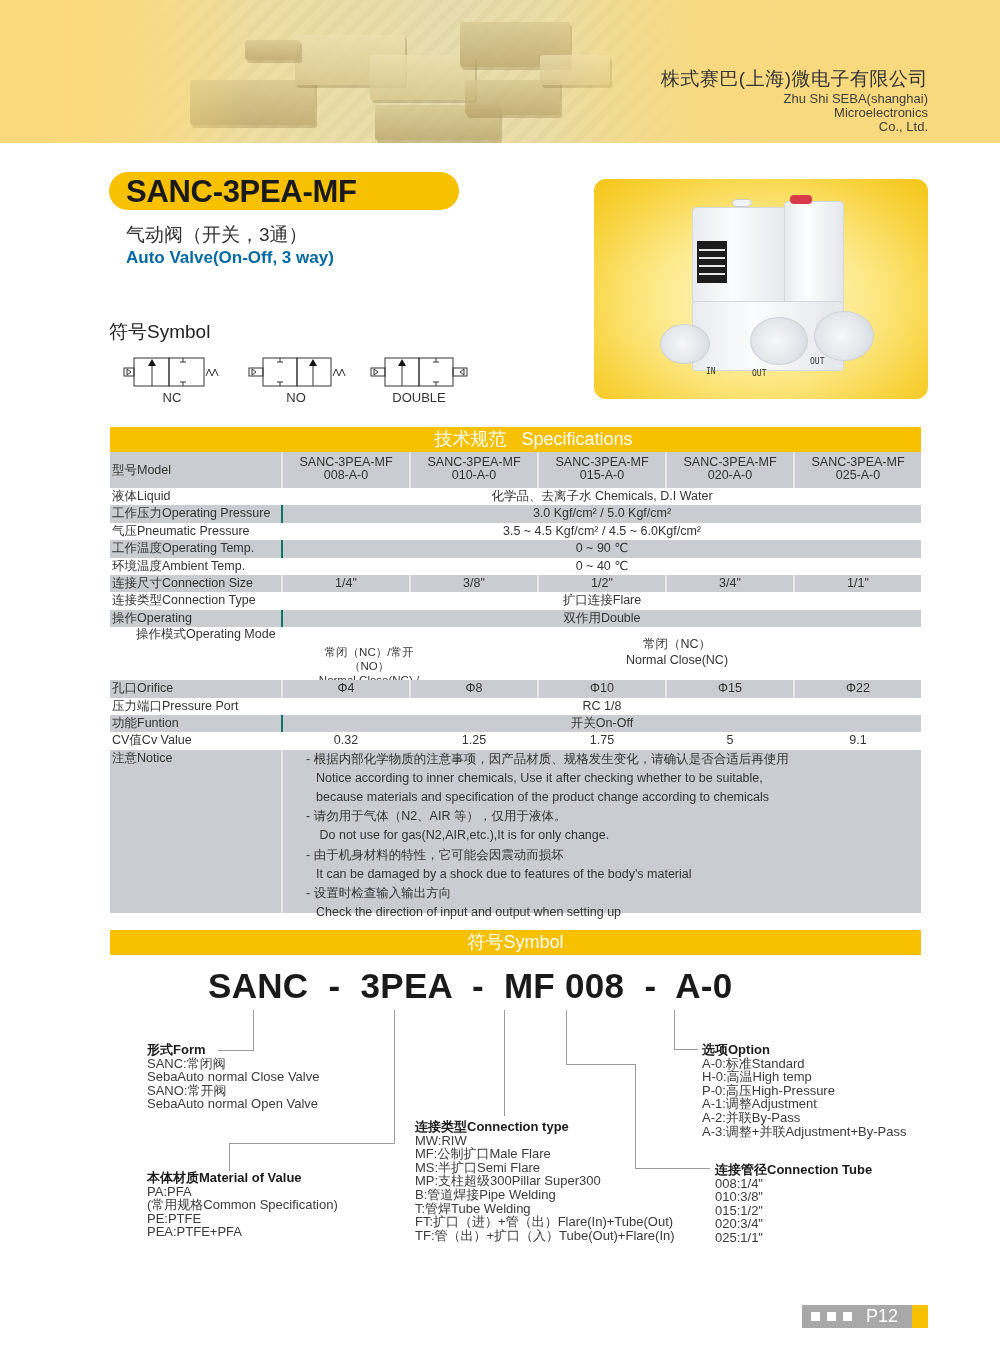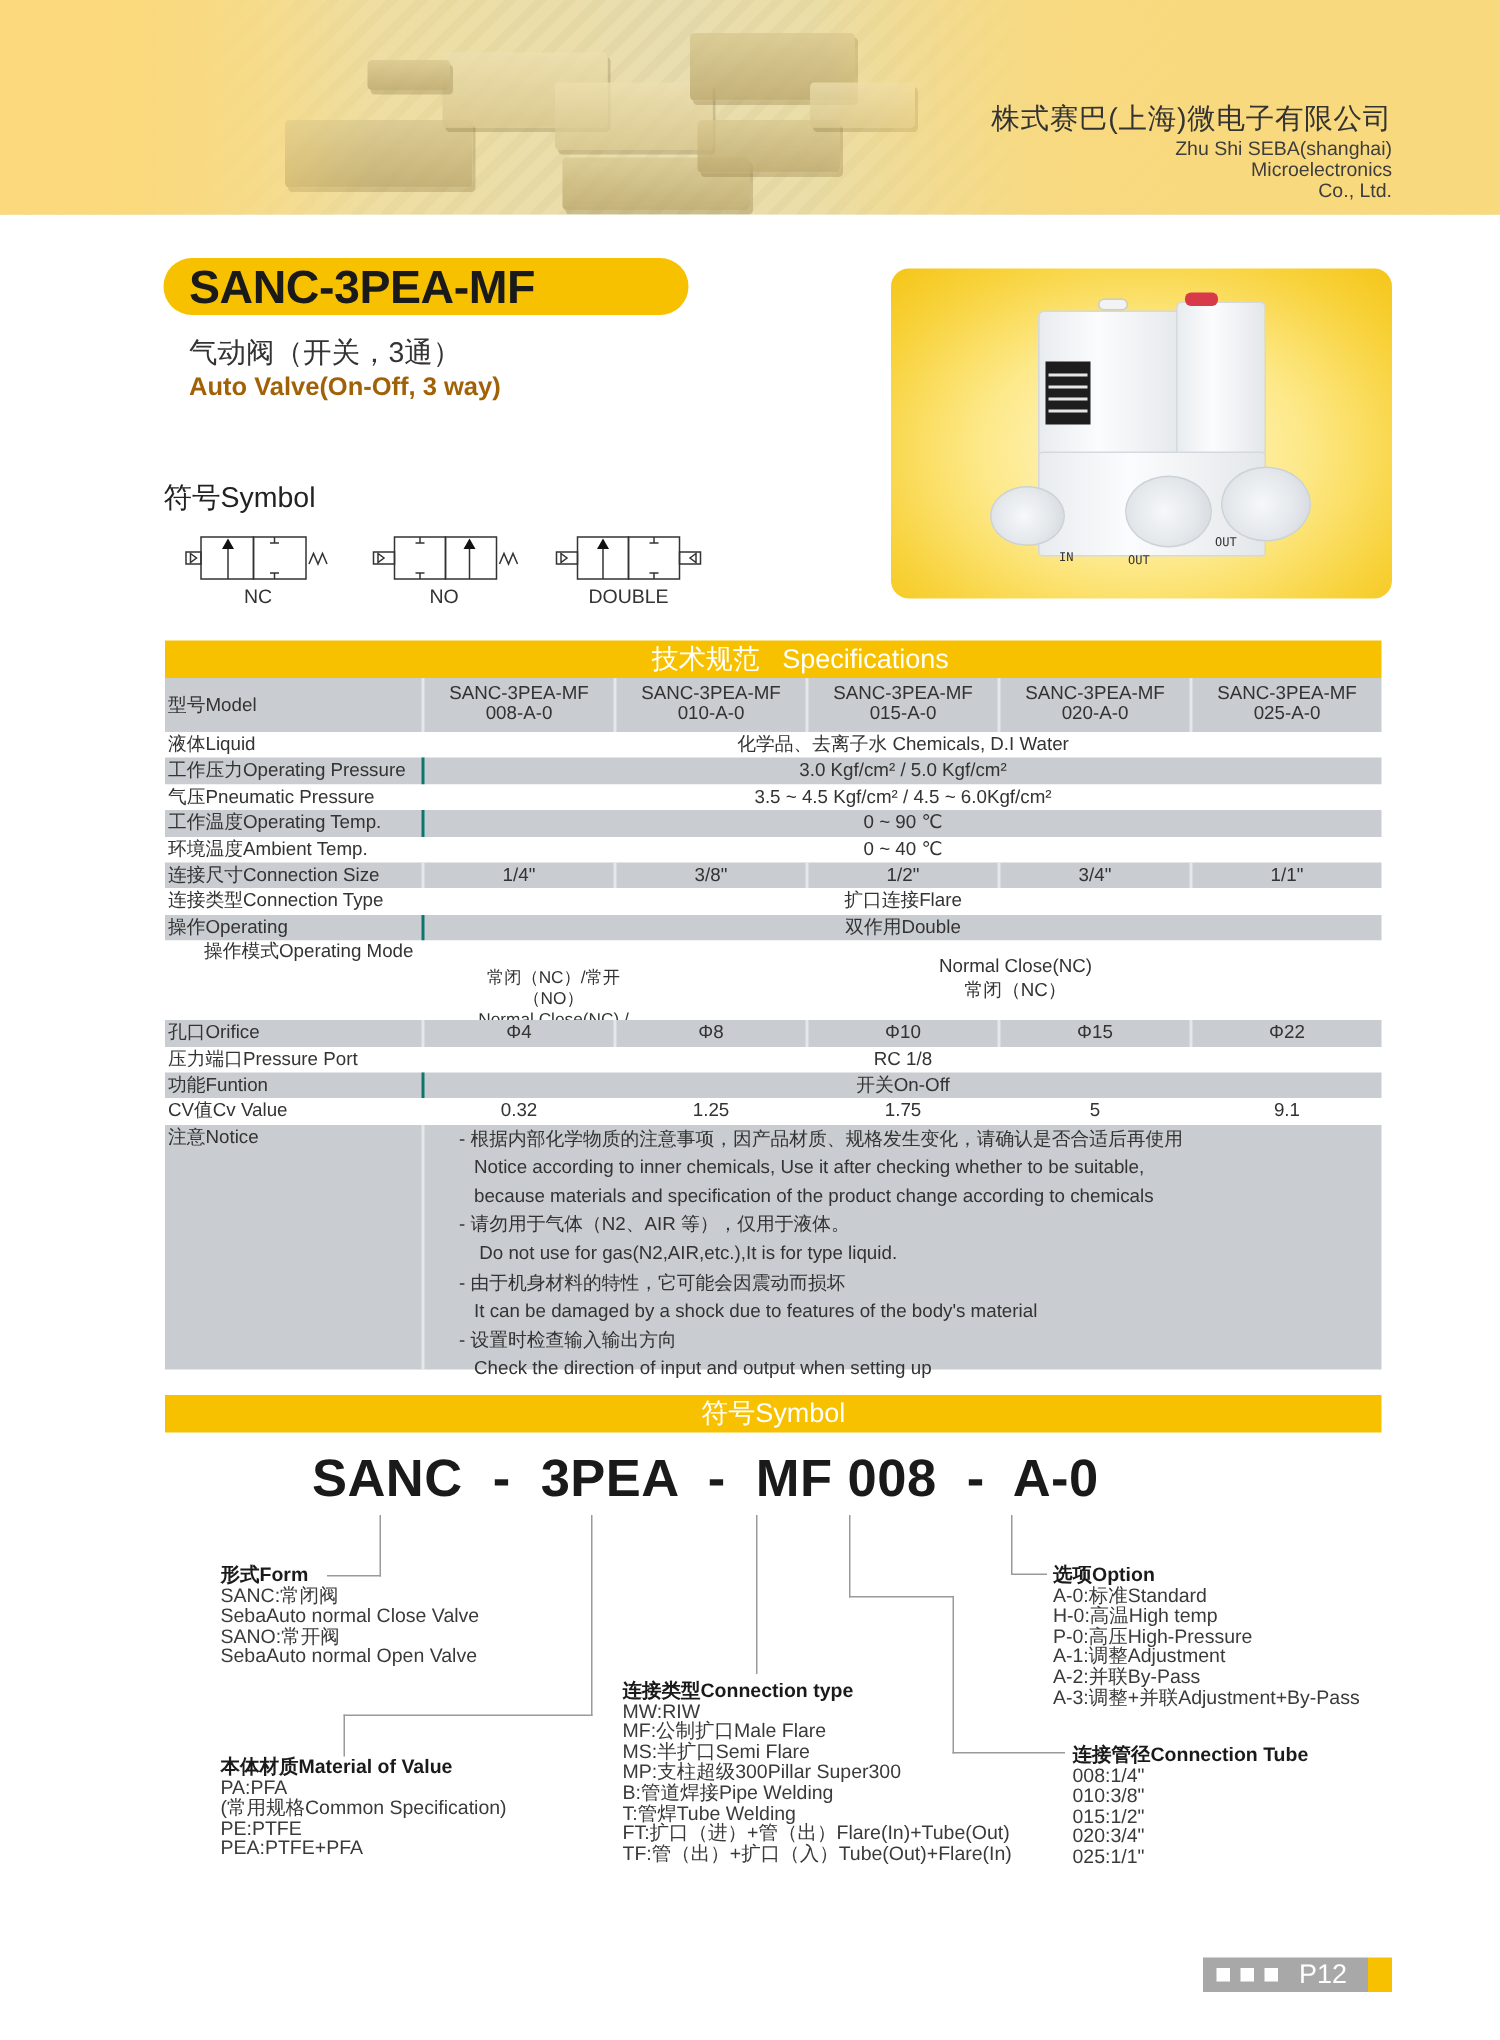--- a/index.html
+++ b/index.html
@@ -21,21 +21,21 @@
   .company .cn { font-size: 19px; letter-spacing: 0.5px; color: #333; }
   .company .en { font-size: 13px; line-height: 14px; color: #3d3d3d; }
 
   
   .title-pill {
     position: absolute; left: 109px; top: 172px; width: 350px; height: 38px;
     background: #f7c100; border-radius: 19px;
   }
   .title-pill span { position: absolute; left: 17px; top: 2px; font-size: 31px; font-weight: bold; color: #1a1a1a; letter-spacing: -0.3px; }
   .subtitle-cn { position: absolute; left: 126px; top: 222px; font-size: 19px; color: #333; }
-  .subtitle-en { position: absolute; left: 126px; top: 248px; font-size: 17px; font-weight: bold; color: #a16207; }
+  .subtitle-en { position: absolute; left: 126px; top: 248px; font-size: 17px; font-weight: bold; color: #0369a1; }
 
   
   .photo {
     position: absolute; left: 594px; top: 179px; width: 334px; height: 220px; border-radius: 12px;
     background: radial-gradient(ellipse at 50% 55%, #fff7cf 0%, #fde98a 45%, #f8d23a 80%, #f5c518 100%);
     overflow: hidden;
   }
   .valve { position: absolute; }
   .v-body { position: absolute; background: linear-gradient(90deg, #e9ecef 0%, #fbfcfd 40%, #e4e7ea 100%); border: 1px solid #d5d9dd; }
   .v-port { position: absolute; border-radius: 50%; background: radial-gradient(circle at 45% 50%, #f6f8fa 0%, #e2e6ea 60%, #cfd4d9 100%); border: 1px solid #cdd2d7; }
@@ -264,22 +264,22 @@
     <div class="span">双作用Double</div>
   </div>
   <div class="row white mode">
     <div class="lbl">操作模式Operating Mode</div>
     <div class="c1">
       <div>常闭（NC）/常开（NO）</div>
       <div>Normal Close(NC) /</div>
       <div>Normal Open(NO)</div>
     </div>
     <div class="c2">
+      <div>常闭（NC）</div>
       <div>Normal Close(NC)</div>
-      <div>常闭（NC）</div>
     </div>
   </div>
   <div class="row gray std">
     <div class="lbl">孔口Orifice</div>
     <div class="cell">Φ4</div>
     <div class="cell">Φ8</div>
     <div class="cell">Φ10</div>
     <div class="cell">Φ15</div>
     <div class="cell">Φ22</div>
   </div>
@@ -299,21 +299,21 @@
     <div class="cell">5</div>
     <div class="cell">9.1</div>
   </div>
   <div class="row notice">
     <div class="lbl">注意Notice</div>
     <div class="notes">
       <div class="ln">- 根据内部化学物质的注意事项，因产品材质、规格发生变化，请确认是否合适后再使用</div>
       <div class="ln en">Notice according to inner chemicals, Use it after checking whether to be suitable,</div>
       <div class="ln en">because materials and specification of the product change according to chemicals</div>
       <div class="ln">- 请勿用于气体（N2、AIR 等），仅用于液体。</div>
-      <div class="ln en" style="white-space:pre;"> Do not use for gas(N2,AIR,etc.),It is for type liquid.</div>
+      <div class="ln en" style="white-space:pre;"> Do not use for gas(N2,AIR,etc.),It is for only change.</div>
       <div class="ln">- 由于机身材料的特性，它可能会因震动而损坏</div>
       <div class="ln en">It can be damaged by a shock due to features of the body's material</div>
       <div class="ln">- 设置时检查输入输出方向</div>
       <div class="ln en">Check the direction of input and output when setting up</div>
     </div>
   </div>
 </div>
 
 <div class="bar" style="top:930px;">
   <span>符号Symbol</span>

